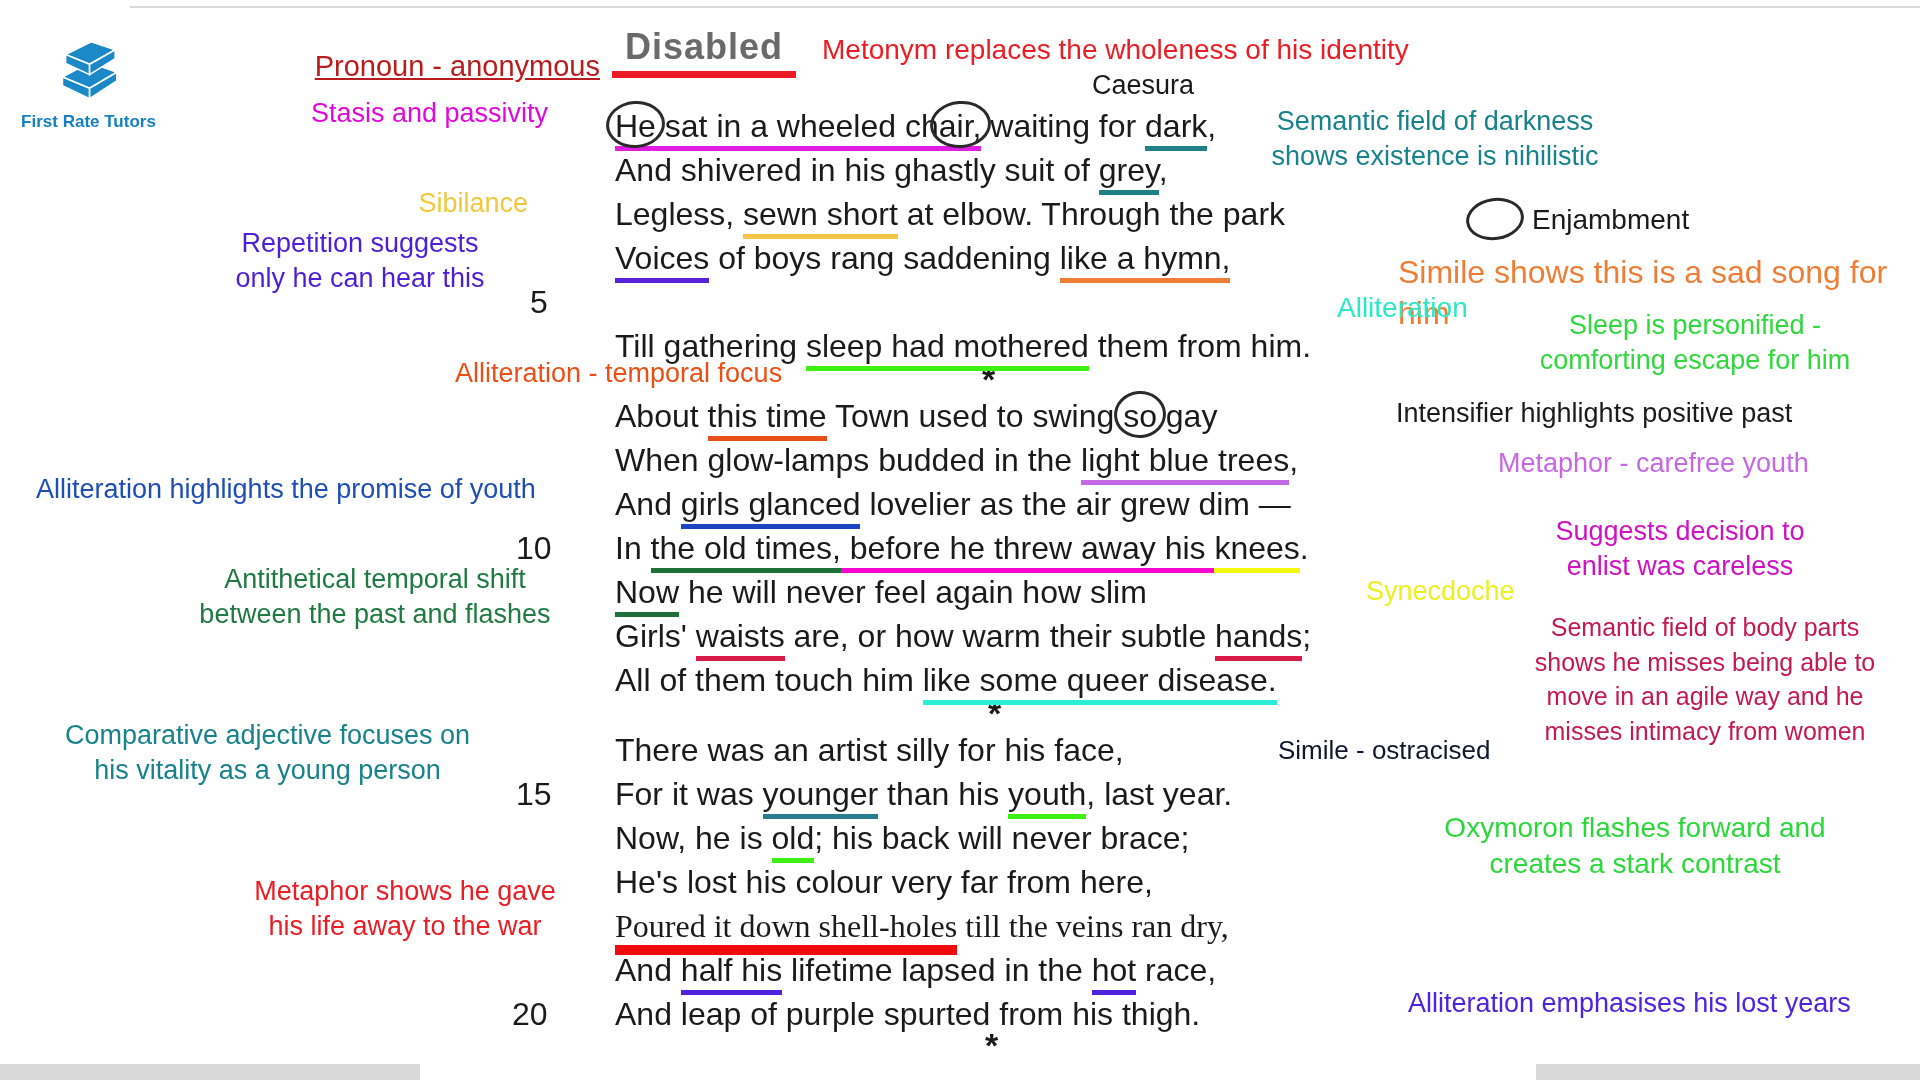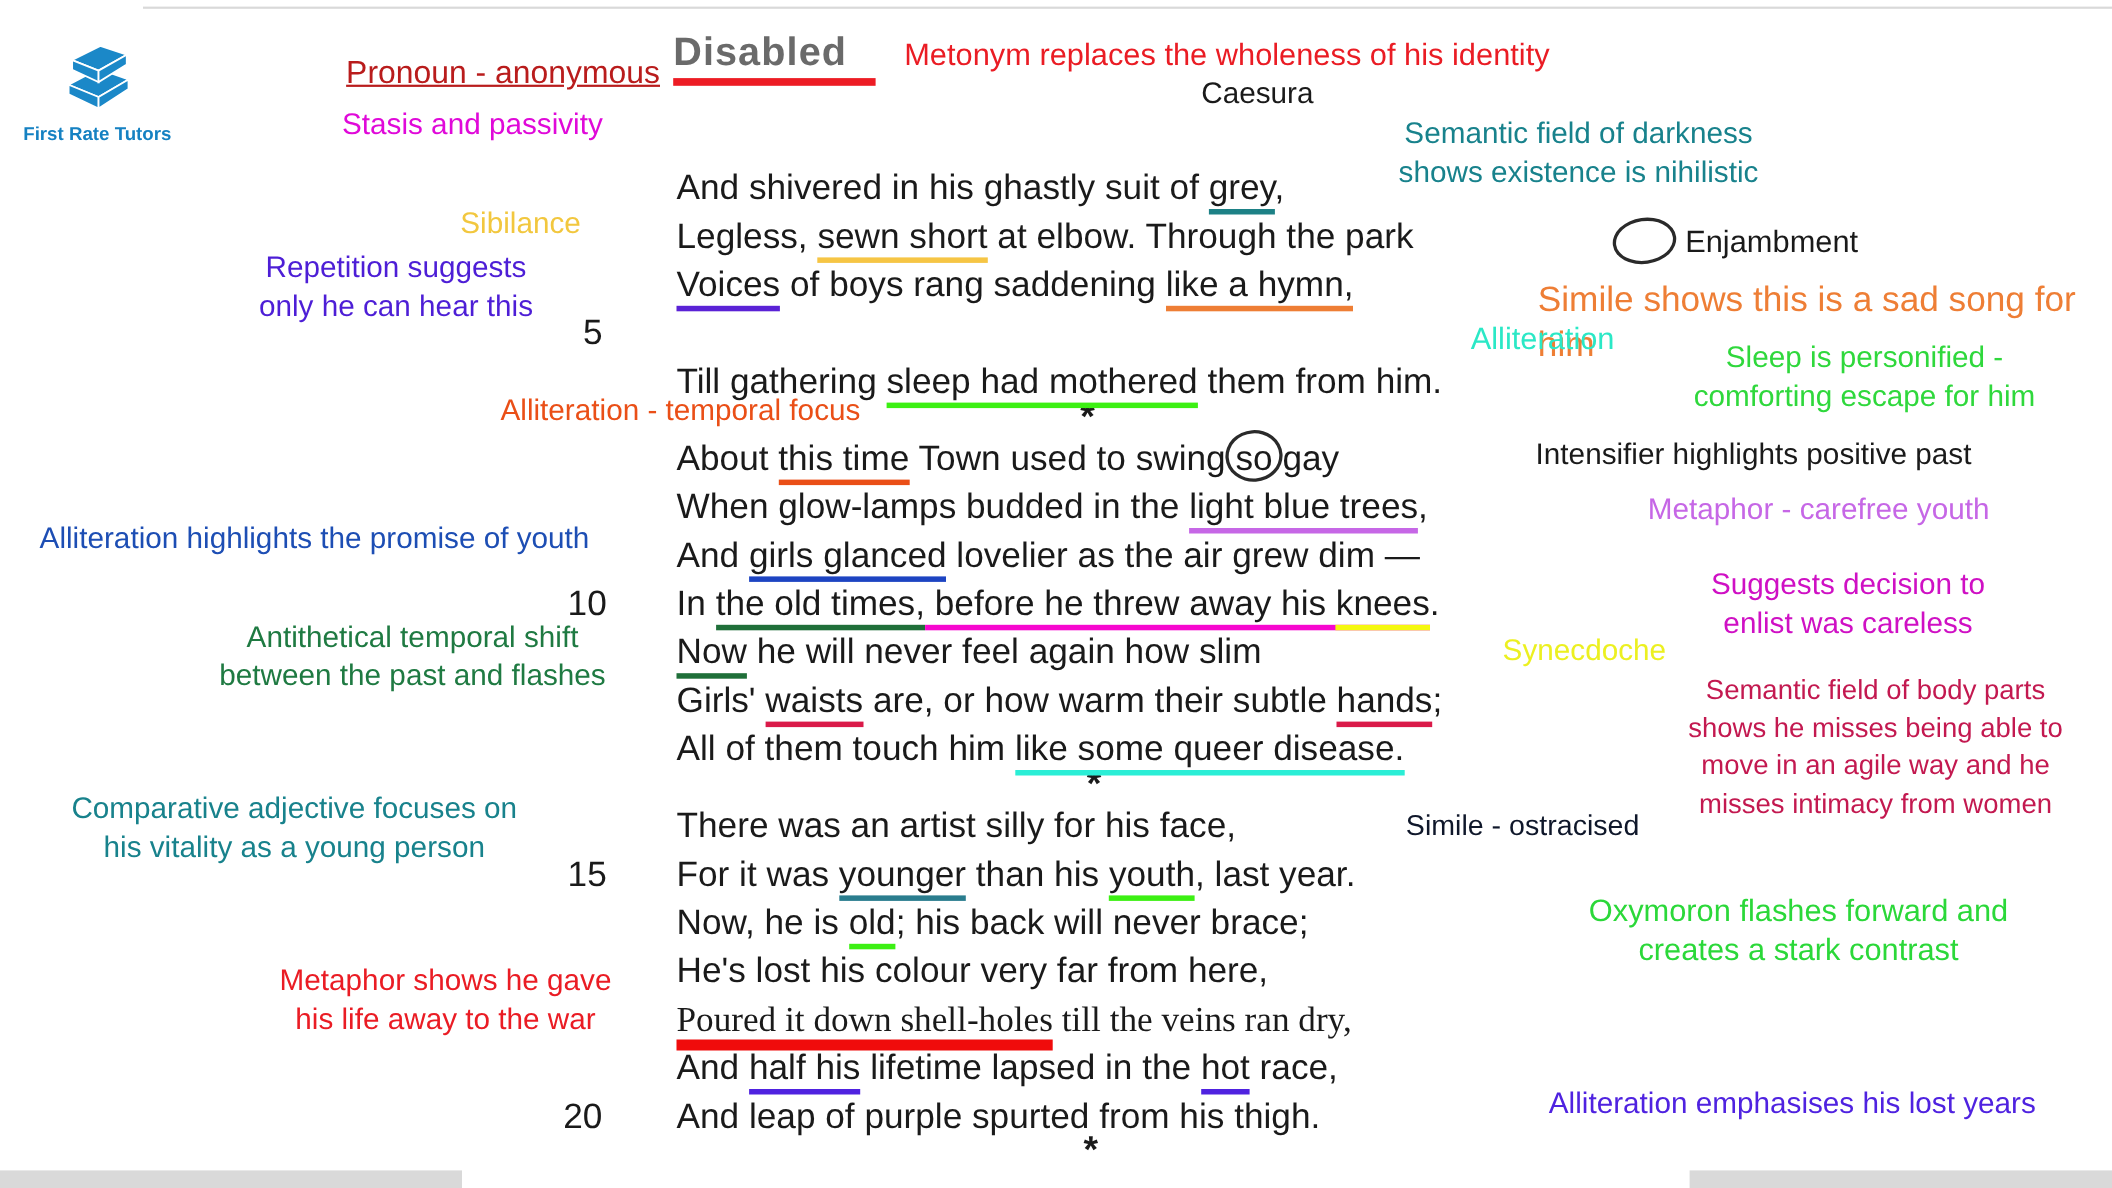--- a/index.html
+++ b/index.html
@@ -3,21 +3,21 @@
 <meta charset="utf-8">
 <style>
   html,body{margin:0;padding:0;background:#ffffff;}
   #canvas{position:relative;width:1920px;height:1080px;background:#ffffff;overflow:hidden;
           font-family:"Liberation Sans","DejaVu Sans",sans-serif;color:#1a1a1a;}
   .edge{position:absolute;background:#d9d9d9;}
   
   .brand-name{position:absolute;left:6px;top:112px;width:165px;text-align:center;
               font-size:17px;font-weight:bold;color:#1581c2;}
   
-  .title-wrap{position:absolute;left:612px;top:26px;width:184px;}
+  .title-wrap{position:absolute;left:612px;top:26px;width:184px;text-align:center;}
   .title-text{font-size:36px;font-weight:bold;color:#6a6a6a;letter-spacing:1px;}
   .title-underline{height:7px;background:#ed1c24;margin-top:3px;}
   
   .pline{position:absolute;left:615px;font-size:32px;white-space:nowrap;color:#1a1a1a;}
   .lnum{position:absolute;font-size:32px;color:#1a1a1a;}
   .ast{position:absolute;font-size:34px;font-weight:bold;color:#1a1a1a;}
   .u{padding-bottom:2px;border-bottom:5px solid;}
   .u-mag{border-color:#e01fe0;} .u-teal{border-color:#1d8186;} .u-gold{border-color:#f6c544;}
   .u-purple{border-color:#5a22d6;} .u-orange{border-color:#ee7e35;} .u-spring{border-color:#2ee9c2;}
   .u-green{border-color:#3cf013;} .u-redorange{border-color:#ea4f17;} .u-orchid{border-color:#c667e6;}
@@ -62,20 +62,23 @@
 
   <div class="lnum" style="left:530px;top:284px;">5</div>
   <div class="lnum" style="left:516px;top:530px;">10</div>
   <div class="lnum" style="left:516px;top:776px;">15</div>
   <div class="lnum" style="left:512px;top:996px;">20</div>
 
   <div class="ast" style="left:982px;top:360px;">*</div>
   <div class="ast" style="left:988px;top:694px;">*</div>
   <div class="ast" style="left:985px;top:1026px;">*</div>
 
+  <div class="pline" style="top:108px;">
+    <span class="u u-mag"><span class="circled"><span>He</span></span><span> sat in a wheeled ch</span><span class="circled"><span>air,</span></span></span><span> waiting for </span><span class="u u-teal">dark</span><span>,</span>
+  </div>
   <div class="pline" style="top:152px;">
     <span>And shivered in his ghastly suit of </span><span class="u u-teal">grey</span><span>,</span>
   </div>
   <div class="pline" style="top:196px;">
     <span>Legless, </span><span class="u u-gold">sewn short</span><span> at elbow. Through the park</span>
   </div>
   <div class="pline" style="top:240px;">
     <span class="u u-purple">Voices</span><span> of boys rang saddening </span><span class="u u-orange">like a hymn,</span>
   </div>
   <div class="pline" style="top:328px;">

